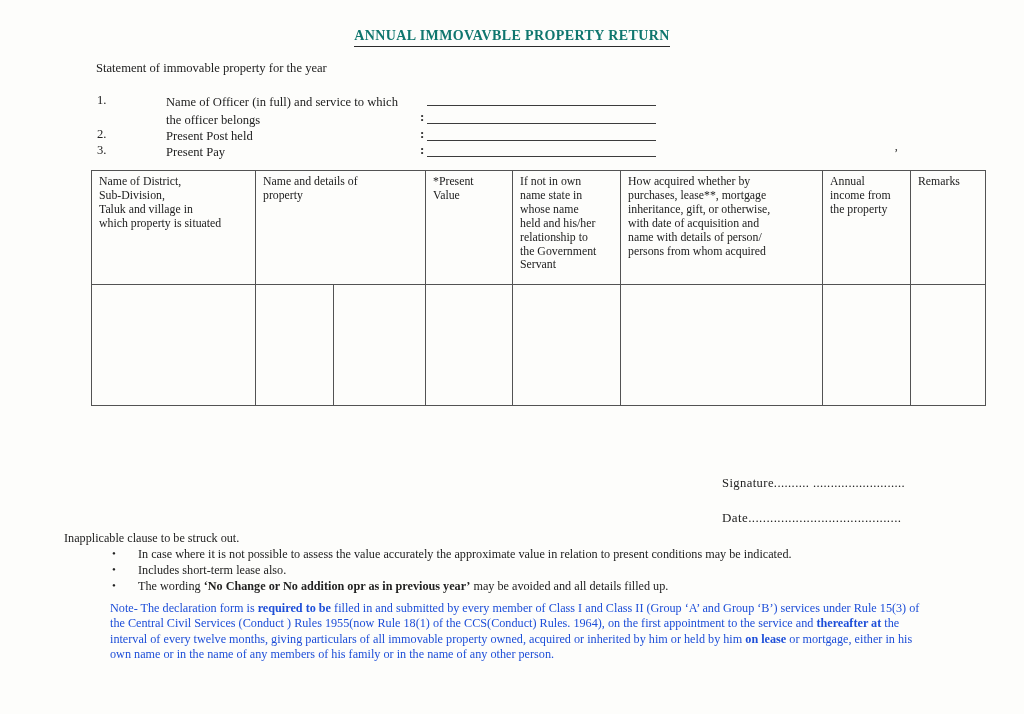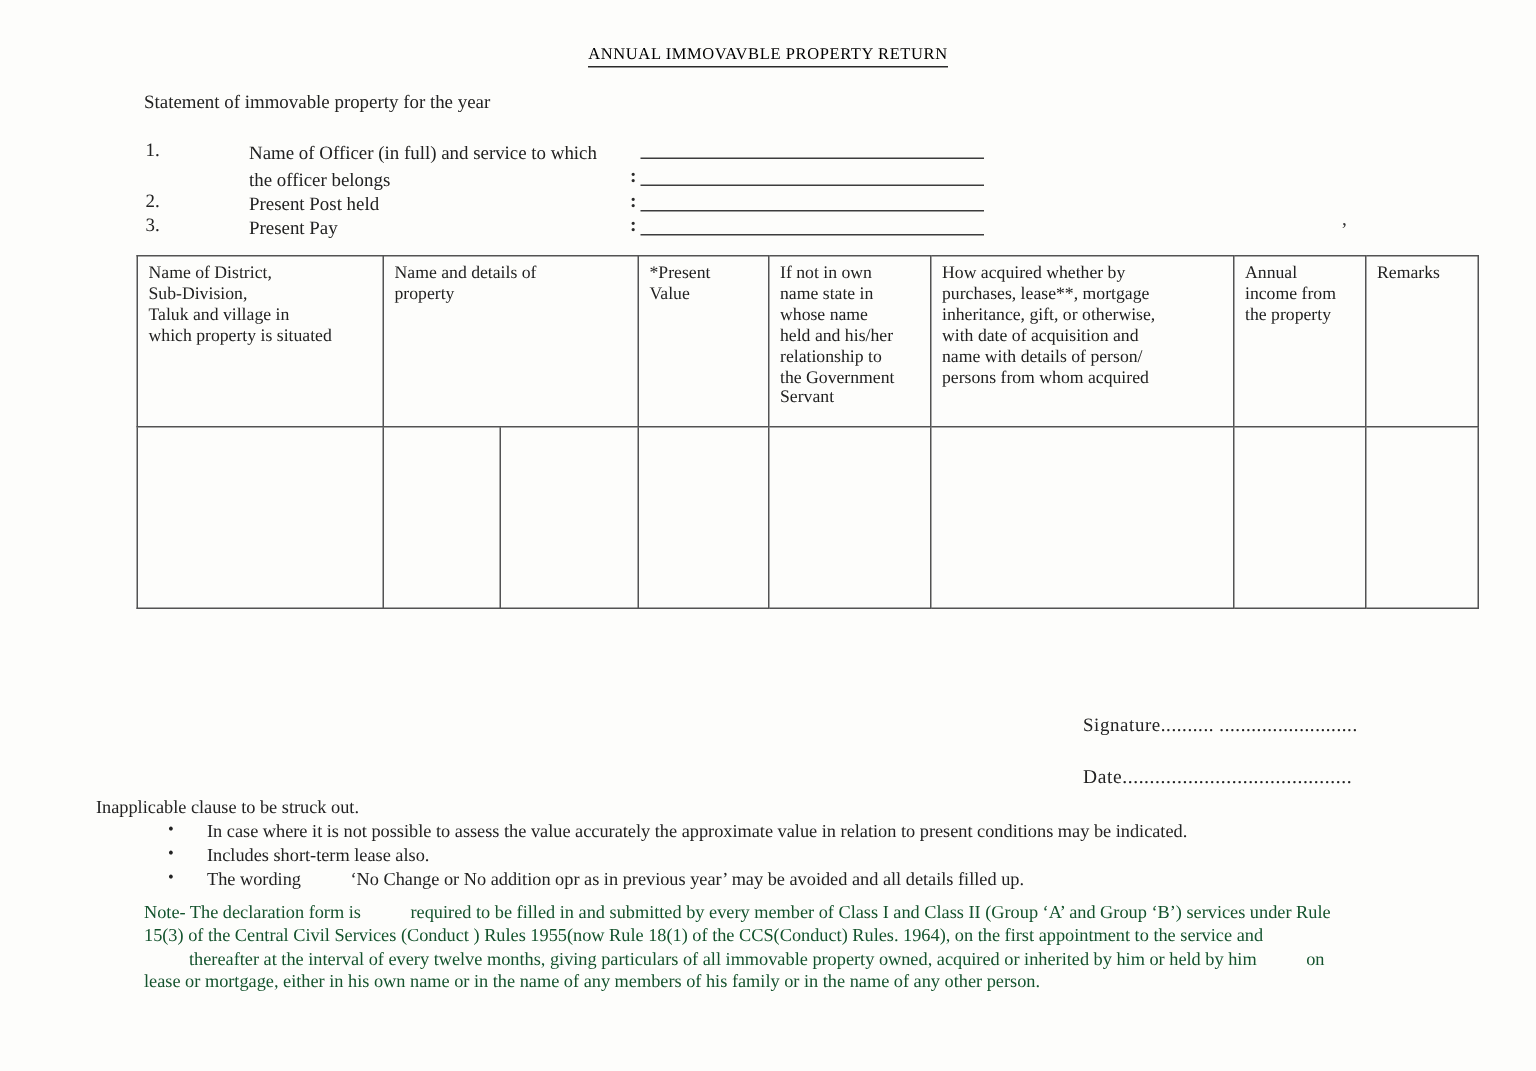--- a/index.html
+++ b/index.html
@@ -4,22 +4,22 @@
 <style>
   html,body { margin:0; padding:0; background:#e8e8e8; }
   .page {
     position:relative; width:1024px; height:714px; margin:0 auto;
     background:#fdfdfb; color:#222;
     font-family:"Liberation Serif", serif;
     overflow:hidden;
   }
   .title-wrap { position:absolute; top:26px; left:0; width:1024px; text-align:center; }
   .title {
-    display:inline-block; font-weight:normal; font-size:11px; letter-spacing:.4px;
-    border-bottom:1.6px solid #2a2a2a; padding-bottom:2px; color:#000000;
+    display:inline-block; font-weight:bold; font-size:14px; letter-spacing:.4px;
+    border-bottom:1.6px solid #2a2a2a; padding-bottom:2px; color:#0f766e;
   }
   .statement { position:absolute; left:96px; top:61px; font-size:12.6px;text-align:right; }
   .inum { position:absolute; left:97px; font-size:12.6px; }
   .ilabel { position:absolute; left:166px; font-size:12.6px; line-height:18px; width:238px;font-family:Liberation Serif, serif; }
   .one-line { width:auto; white-space:nowrap; }
   .fline { position:absolute; left:427px; width:229px; height:1px; background:#3c3c3c; }
   .colon { position:absolute; left:420px; font-size:13px; font-weight:bold; line-height:1; color:#2a2a2a; }
   .artifact { position:absolute; left:894px; top:145px; font-size:13px; color:#333; }
 
   .ptable { position:absolute; left:91px; top:170px; border-collapse:collapse; table-layout:fixed; }
@@ -29,22 +29,22 @@
     white-space:pre-line; color:#212121; overflow:hidden;font-family:Liberation Serif, serif;
   }
   .r1 { height:114px; } .r2 { height:46px; } .r3 { height:121px; }
 
   .sig  { position:absolute; left:722px; top:476px; font-size:12.6px; letter-spacing:.4px;text-align:right; }
   .date { position:absolute; left:722px; top:510px; font-size:13px; letter-spacing:.4px; }
 
   .fintro { position:absolute; left:64px; top:531px; font-size:12.2px; }
   .bullet { position:absolute; left:112px; font-size:12.2px; display:flex; }
   .bdot { width:26px; font-size:11px; flex:none; }
-  .b { font-weight:normal;margin-left:30px; }
-  .note { position:absolute; left:96px; top:601px; width:814px; font-size:12.2px; line-height:15.4px; color:#14532d; }
+  .b { font-weight:bold; }
+  .note { position:absolute; left:110px; top:601px; width:814px; font-size:12.2px; line-height:15.4px; color:#1d4ed8; }
 </style>
 </head>
 <body>
 
 <div class="page">
 
   <div class="title-wrap">
     <span class="title">ANNUAL IMMOVAVBLE PROPERTY RETURN</span>
   </div>
 

